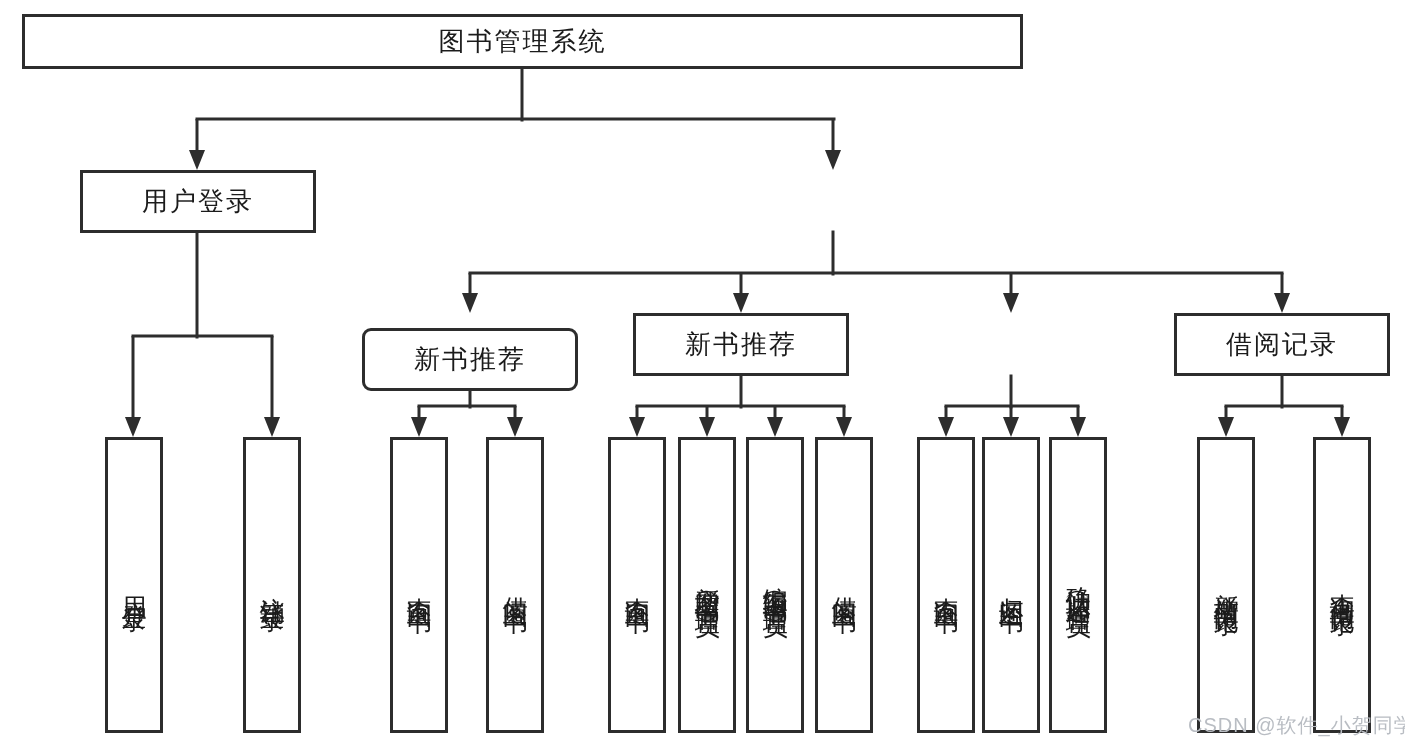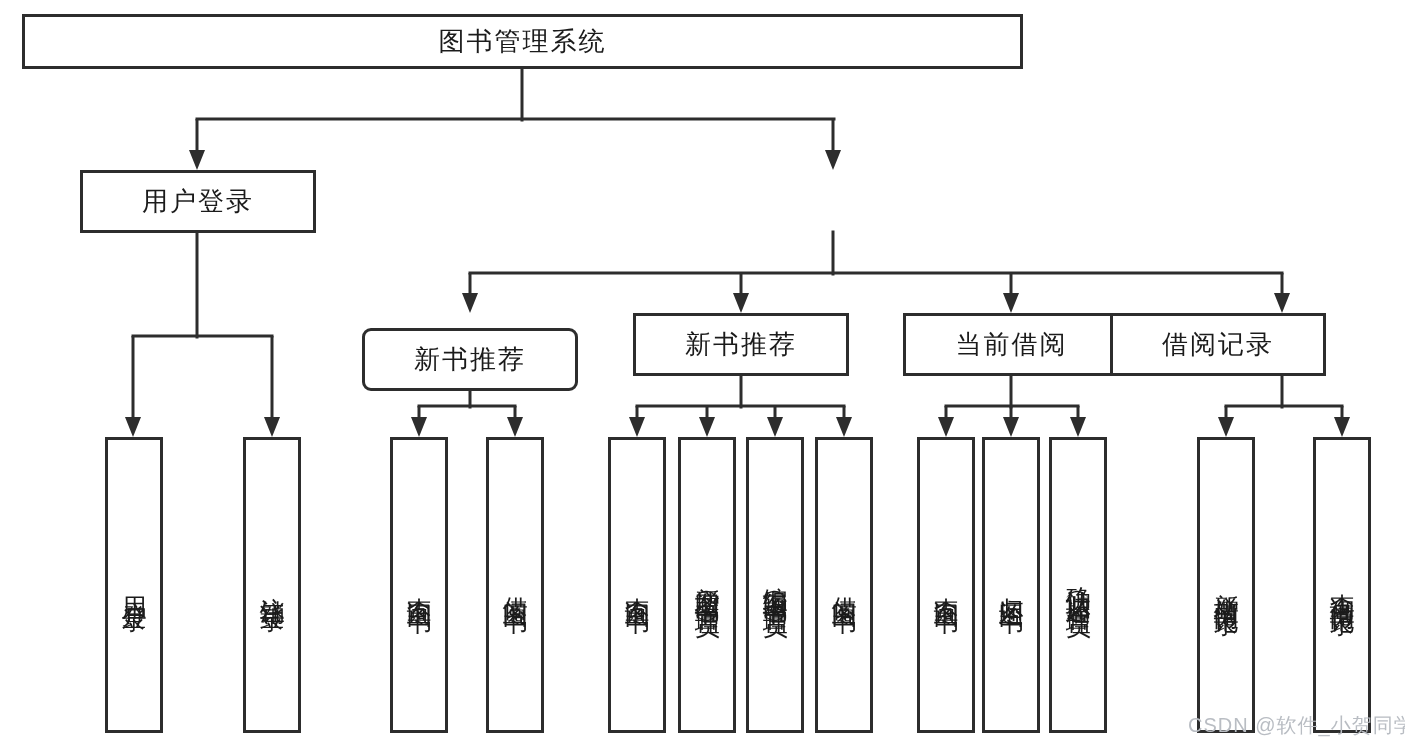--- a/index.html
+++ b/index.html
@@ -147,24 +147,21 @@
   <div class="box box-h" style="left:80px; top:170px; width:236px; height:63px;">
     <span>用户登录</span>
   </div>
 
   <div class="box box-h" style="left:362px; top:328px; width:216px; height:63px;border-radius:9px;">
     <span>新书推荐</span>
   </div>
   <div class="box box-h" style="left:633px; top:313px; width:216px; height:63px;">
     <span>新书推荐</span>
   </div>
-  <div class="box box-h" style="left:903px; top:313px; width:217px; height:63px;">
-    <span>当前借阅</span>
-  </div>
-  <div class="box box-h" style="left:1110px; top:313px; width:216px; height:63px;">
+  <div class="box box-h" style="left:1174px; top:313px; width:216px; height:63px;">
     <span>借阅记录</span>
   </div>
 
   <div class="box box-v" style="left:105px; top:437px; width:58px; height:296px;">
     <span class="vtext">用户登录</span>
   </div>
   <div class="box box-v" style="left:243px; top:437px; width:58px; height:296px;">
     <span class="vtext">注销登录</span>
   </div>
 

